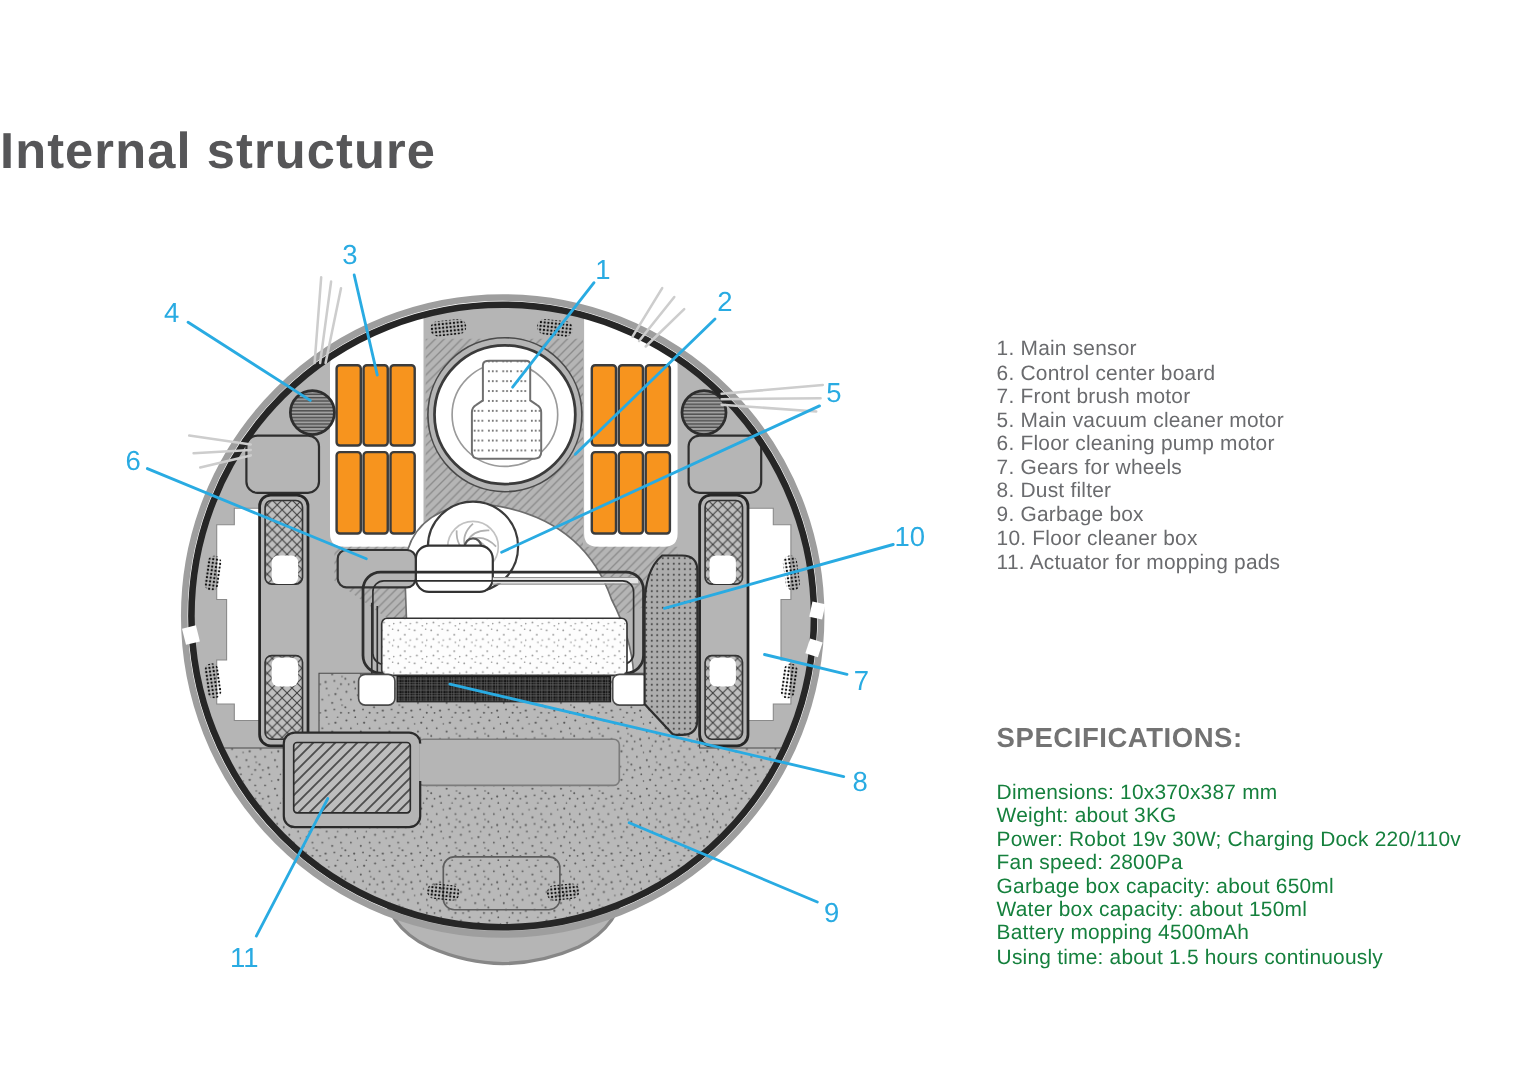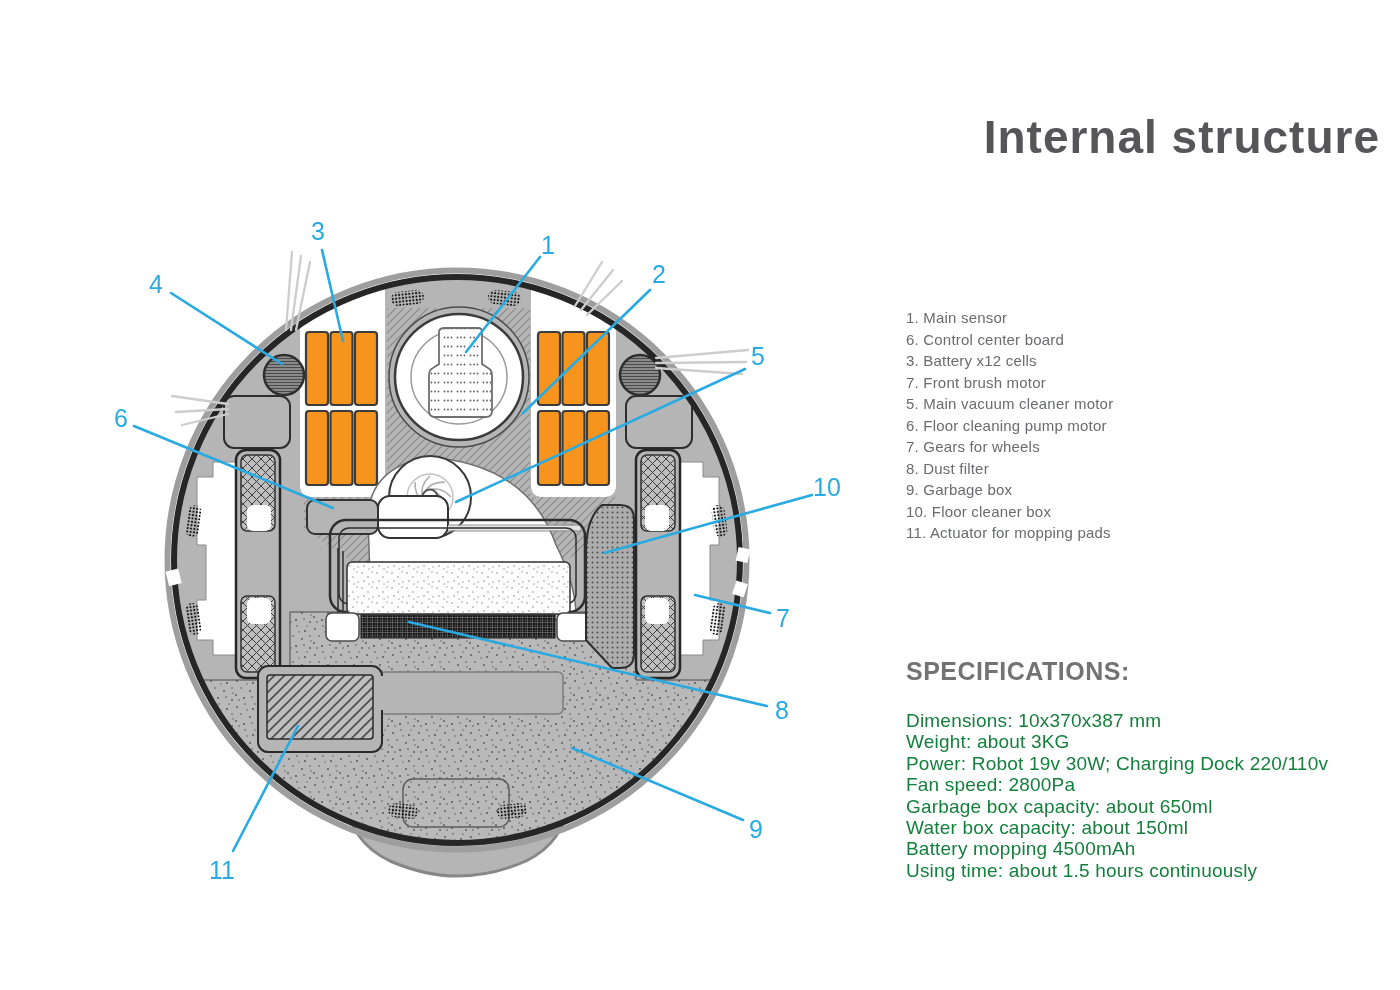--- a/index.html
+++ b/index.html
@@ -3,28 +3,28 @@
 <meta charset="utf-8">
 <style>
   html,body{margin:0;padding:0;}
   body{
     width:1400px;height:990px;position:relative;overflow:hidden;
     background:#ffffff;
     font-family:"Liberation Sans", sans-serif;
   }
   .page-title{
     position:absolute;left:0;top:110px;width:1380px;
-    text-align:right;
+    text-align:left;
     font-size:46px;font-weight:bold;letter-spacing:1px;
     color:#565658;
   }
   .diagram-svg{position:absolute;left:0;top:0;}
   .parts-list{
     position:absolute;left:906px;top:307px;
-    font-size:15px;line-height:21.5px;letter-spacing:0.2px;
+    font-size:19px;line-height:21.5px;letter-spacing:0.2px;
     color:#6a6b6e;
   }
   .specs-heading{
     position:absolute;left:906px;top:657px;
     font-size:25px;font-weight:bold;letter-spacing:0.5px;
     color:#737373;
   }
   .specs-list{
     position:absolute;left:906px;top:710px;
     font-size:19px;line-height:21.4px;letter-spacing:0.2px;
@@ -282,21 +282,20 @@
     <text x="782" y="719">8</text>
     <text x="756" y="838">9</text>
     <text x="827" y="496">10</text>
     <text x="222" y="879">11</text>
   </g>
 </svg>
 
 <div class="parts-list">
   <div>1. Main sensor</div>
   <div>6. Control center board</div>
-  <div>3. Battery x12 cells</div>
   <div>7. Front brush motor</div>
   <div>5. Main vacuum cleaner motor</div>
   <div>6. Floor cleaning pump motor</div>
   <div>7. Gears for wheels</div>
   <div>8. Dust filter</div>
   <div>9. Garbage box</div>
   <div>10. Floor cleaner box</div>
   <div>11. Actuator for mopping pads</div>
 </div>
 

